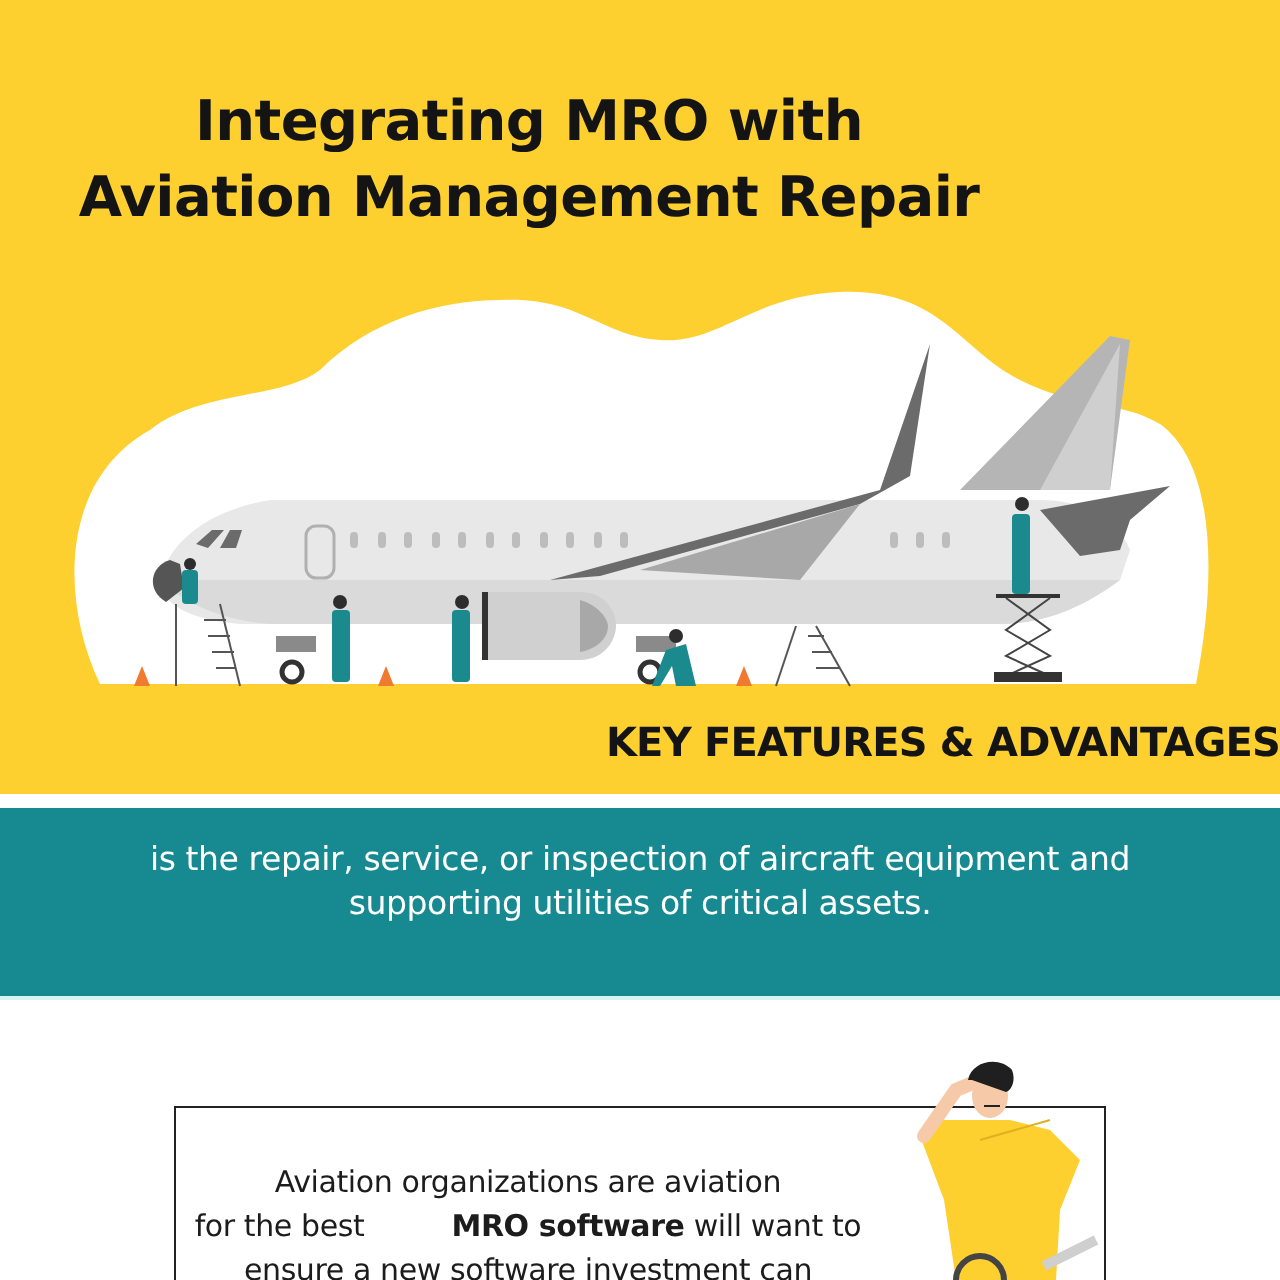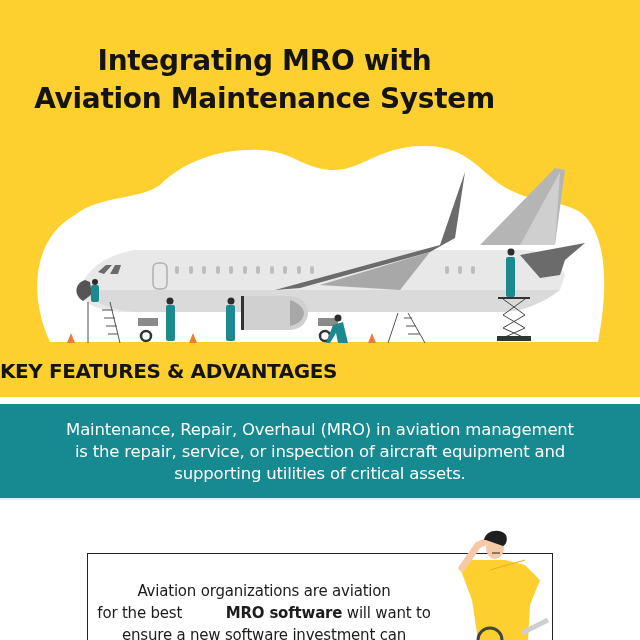--- a/index.html
+++ b/index.html
@@ -14,21 +14,21 @@
       position: absolute; left: 0; top: 42px; width: 529px;
       text-align: center; color: #141414;
       font-family: "DejaVu Sans", sans-serif; font-weight: bold;
       font-size: 28px; line-height: 38px; letter-spacing: -0.3px;
     }
     .title span { display: block; }
 
     .illustration { position: absolute; left: 0; top: 140px; width: 640px; height: 210px; }
 
     .subtitle {
-      position: absolute; left: 0; top: 359px; width: 640px; text-align: left;
+      position: absolute; left: 0; top: 359px; width: 640px; text-align: right;
       font-family: "DejaVu Sans", sans-serif; font-weight: bold;
       font-size: 20px; color: #141414; letter-spacing: -0.4px;
     }
 
     .intro {
       position: absolute; left: 0; top: 404px; width: 640px; height: 94px;
       background: #178990; color: #ffffff; text-align: center;
       font-family: "DejaVu Sans", sans-serif; font-size: 16.5px; line-height: 22px;
       padding-top: 15px; letter-spacing: -0.2px;
     }
@@ -45,21 +45,21 @@
     }
     .card-text b { font-weight: bold; margin-left: 39px; }
     .person { position: absolute; left: 440px; top: 528px; width: 110px; height: 112px; }
   </style>
 </head>
 <body>
 
 <div class="hero">
   <div class="title">
     <span>Integrating MRO with</span>
-    <span>Aviation Maintenance System</span>
+    <span>Aviation Management Repair</span>
   </div>
 
   <svg class="illustration" viewBox="0 140 640 210" width="640" height="210">
 
     <path d="M50,342 C30,300 30,240 75,215 C100,195 140,200 160,185 C185,160 220,150 250,150 C290,148 300,168 330,170 C360,172 375,148 420,146 C470,144 480,175 510,190 C540,205 560,200 580,212 C605,230 610,280 598,342 Z" fill="#ffffff"></path>
 
     <path d="M80,290 C85,270 105,255 135,250 L520,250 C545,250 560,262 565,275 L560,290 C540,305 520,312 500,312 L120,312 C95,310 80,302 80,290 Z" fill="#e8e8e8"></path>
     <path d="M80,290 C95,305 120,312 140,312 L500,312 C520,312 540,305 560,290 Z" fill="#dadada"></path>
 
     <path d="M98,272 L106,265 L112,265 L104,274 Z M110,274 L115,265 L121,265 L118,274 Z" fill="#6b6b6b"></path>
@@ -140,21 +140,20 @@
       <path d="M67,343 L71,333 L75,343 Z"></path>
         <path d="M189,343 L193,333 L197,343 Z"></path>
         <path d="M368,343 L372,333 L376,343 Z"></path>
     </g>
   </svg>
 
   <div class="subtitle">KEY FEATURES &amp; ADVANTAGES</div>
 </div>
 
 <div class="intro">
-  <div>Maintenance, Repair, Overhaul (MRO) in aviation management</div>
   <div>is the repair, service, or inspection of aircraft equipment and</div>
   <div>supporting utilities of critical assets.</div>
 </div>
 <div class="intro-rule"></div>
 
 <div class="card">
   <div class="card-text">
     <div>Aviation organizations are aviation</div>
     <div><span>for the best </span><b>MRO software</b><span> will want to</span></div>
     <div>ensure a new software investment can</div>

